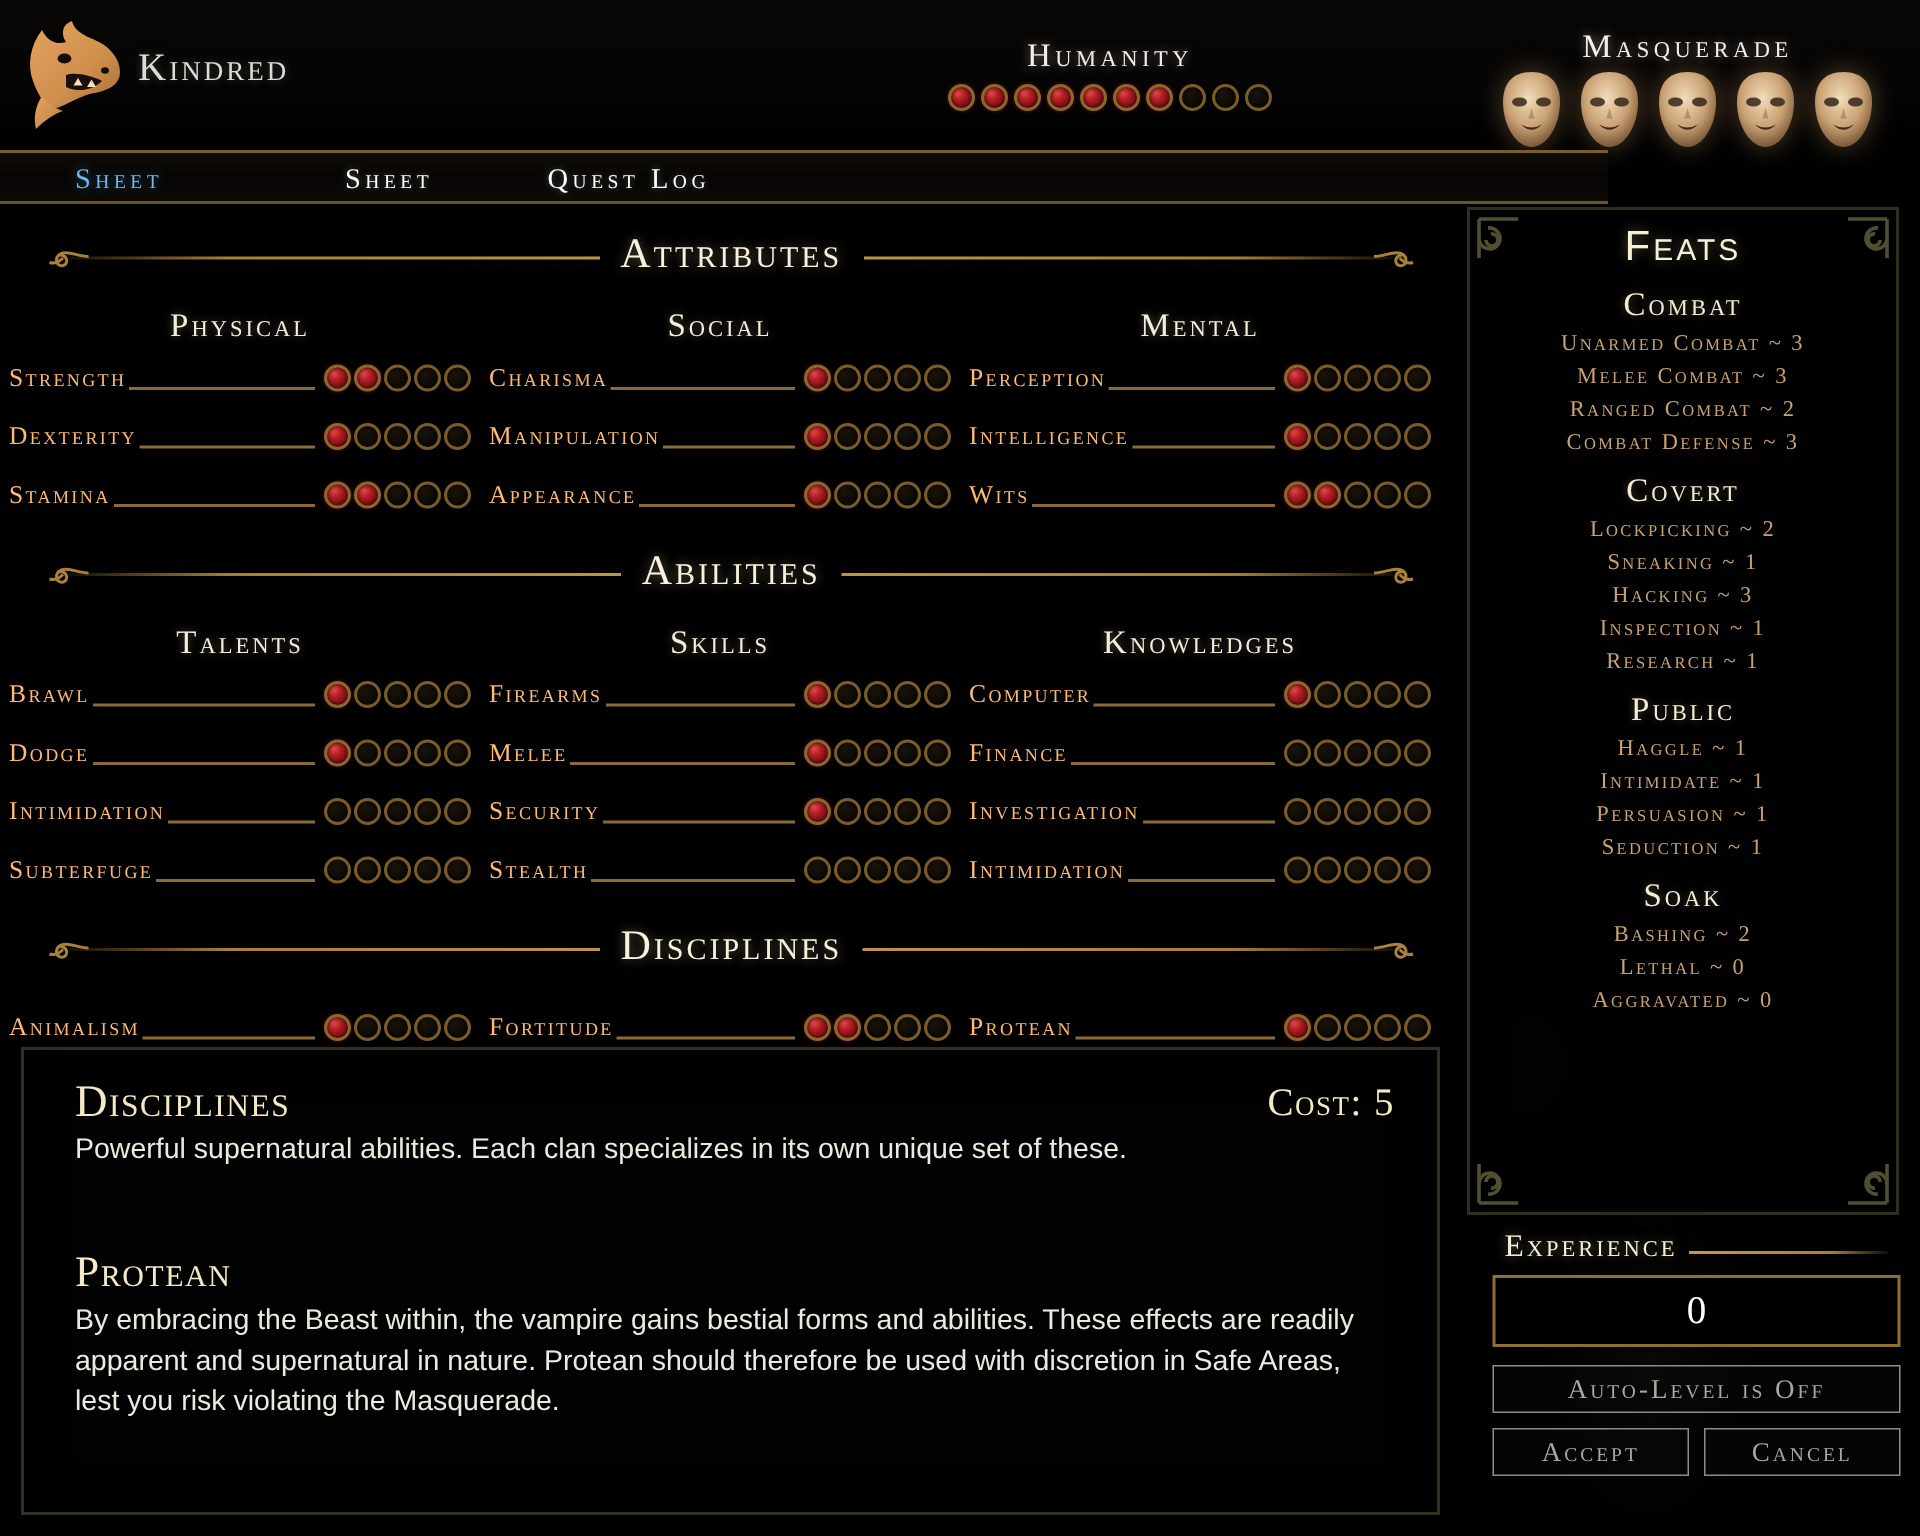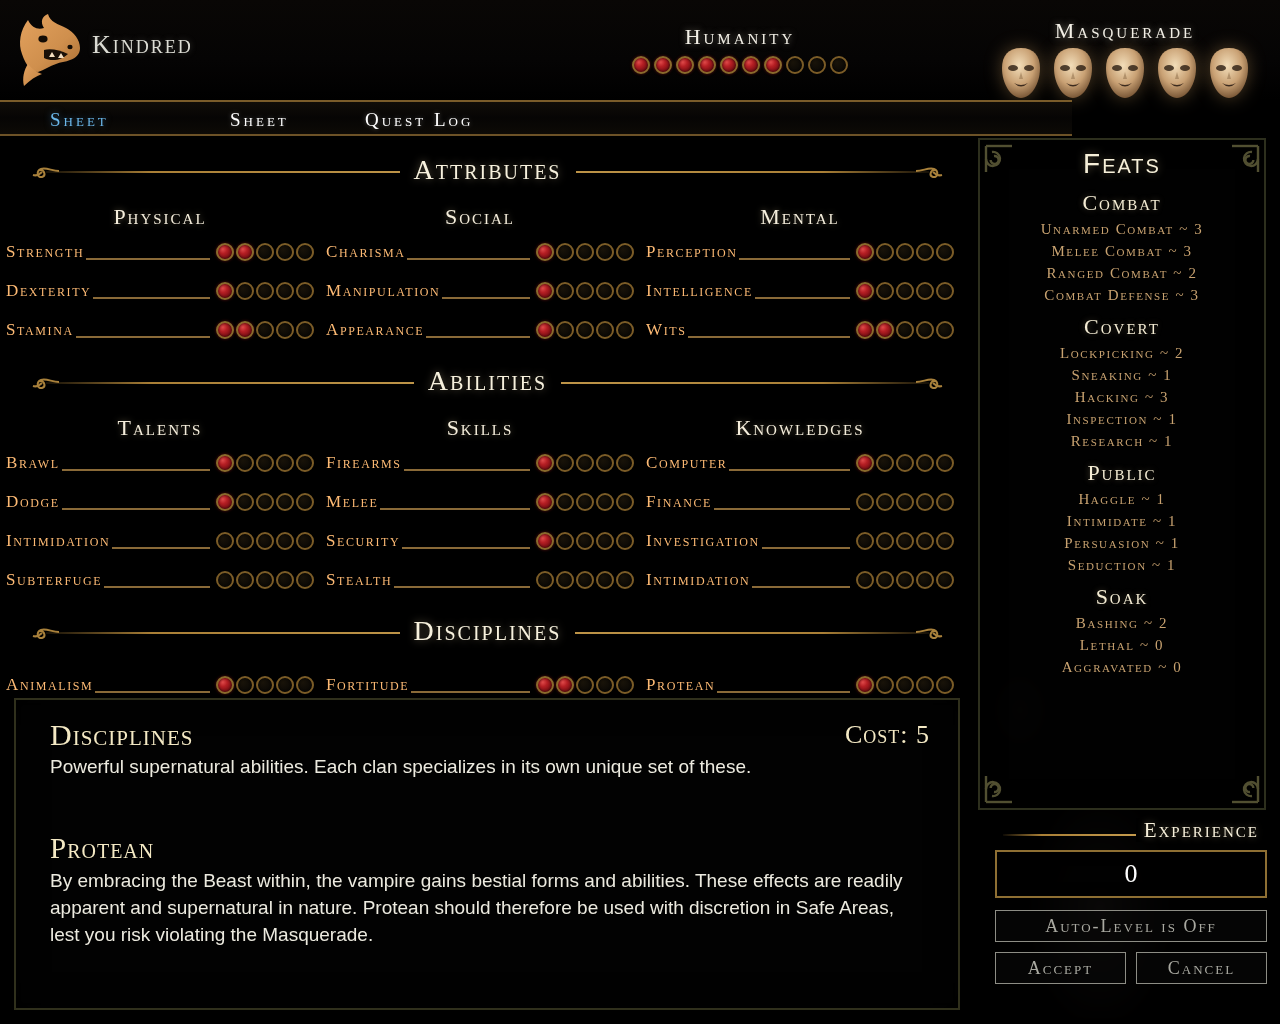--- a/index.html
+++ b/index.html
@@ -201,21 +201,21 @@
   }
 
   
   #xppanel { position: absolute; left: 995px; top: 820px; width: 272px; height: 190px; }
   #xp-divider { position: relative; height: 26px; }
   #xp-divider .dline {
     position: absolute; left: 8px; right: 8px; top: 14px; height: 2px;
     background: linear-gradient(90deg, rgba(140,104,44,.1), #a97f36 15%, #c39a4d 50%, #a97f36 85%, rgba(140,104,44,.1));
   }
   #xp-divider .dtitle {
-    position: absolute; left: 0; right: 0; top: -2px; text-align: right;
+    position: absolute; left: 0; right: 0; top: -2px; text-align: left;
     font-family: "Liberation Serif", serif; font-variant: small-caps;
     font-size: 21px; letter-spacing: 2px; color: #f6efda;
     text-shadow: 0 0 7px rgba(235,215,160,.45);
   }
   #xp-divider .dtitle span { background: #000; padding: 0 8px; }
   #xp-value-box {
     margin-top: 4px; height: 48px; border: 2px solid #8e6f33;
     background: rgba(0,0,0,.75);
     display: flex; align-items: center; justify-content: center;
     font-family: "Liberation Serif", serif; font-size: 26px; color: #ffffff;

